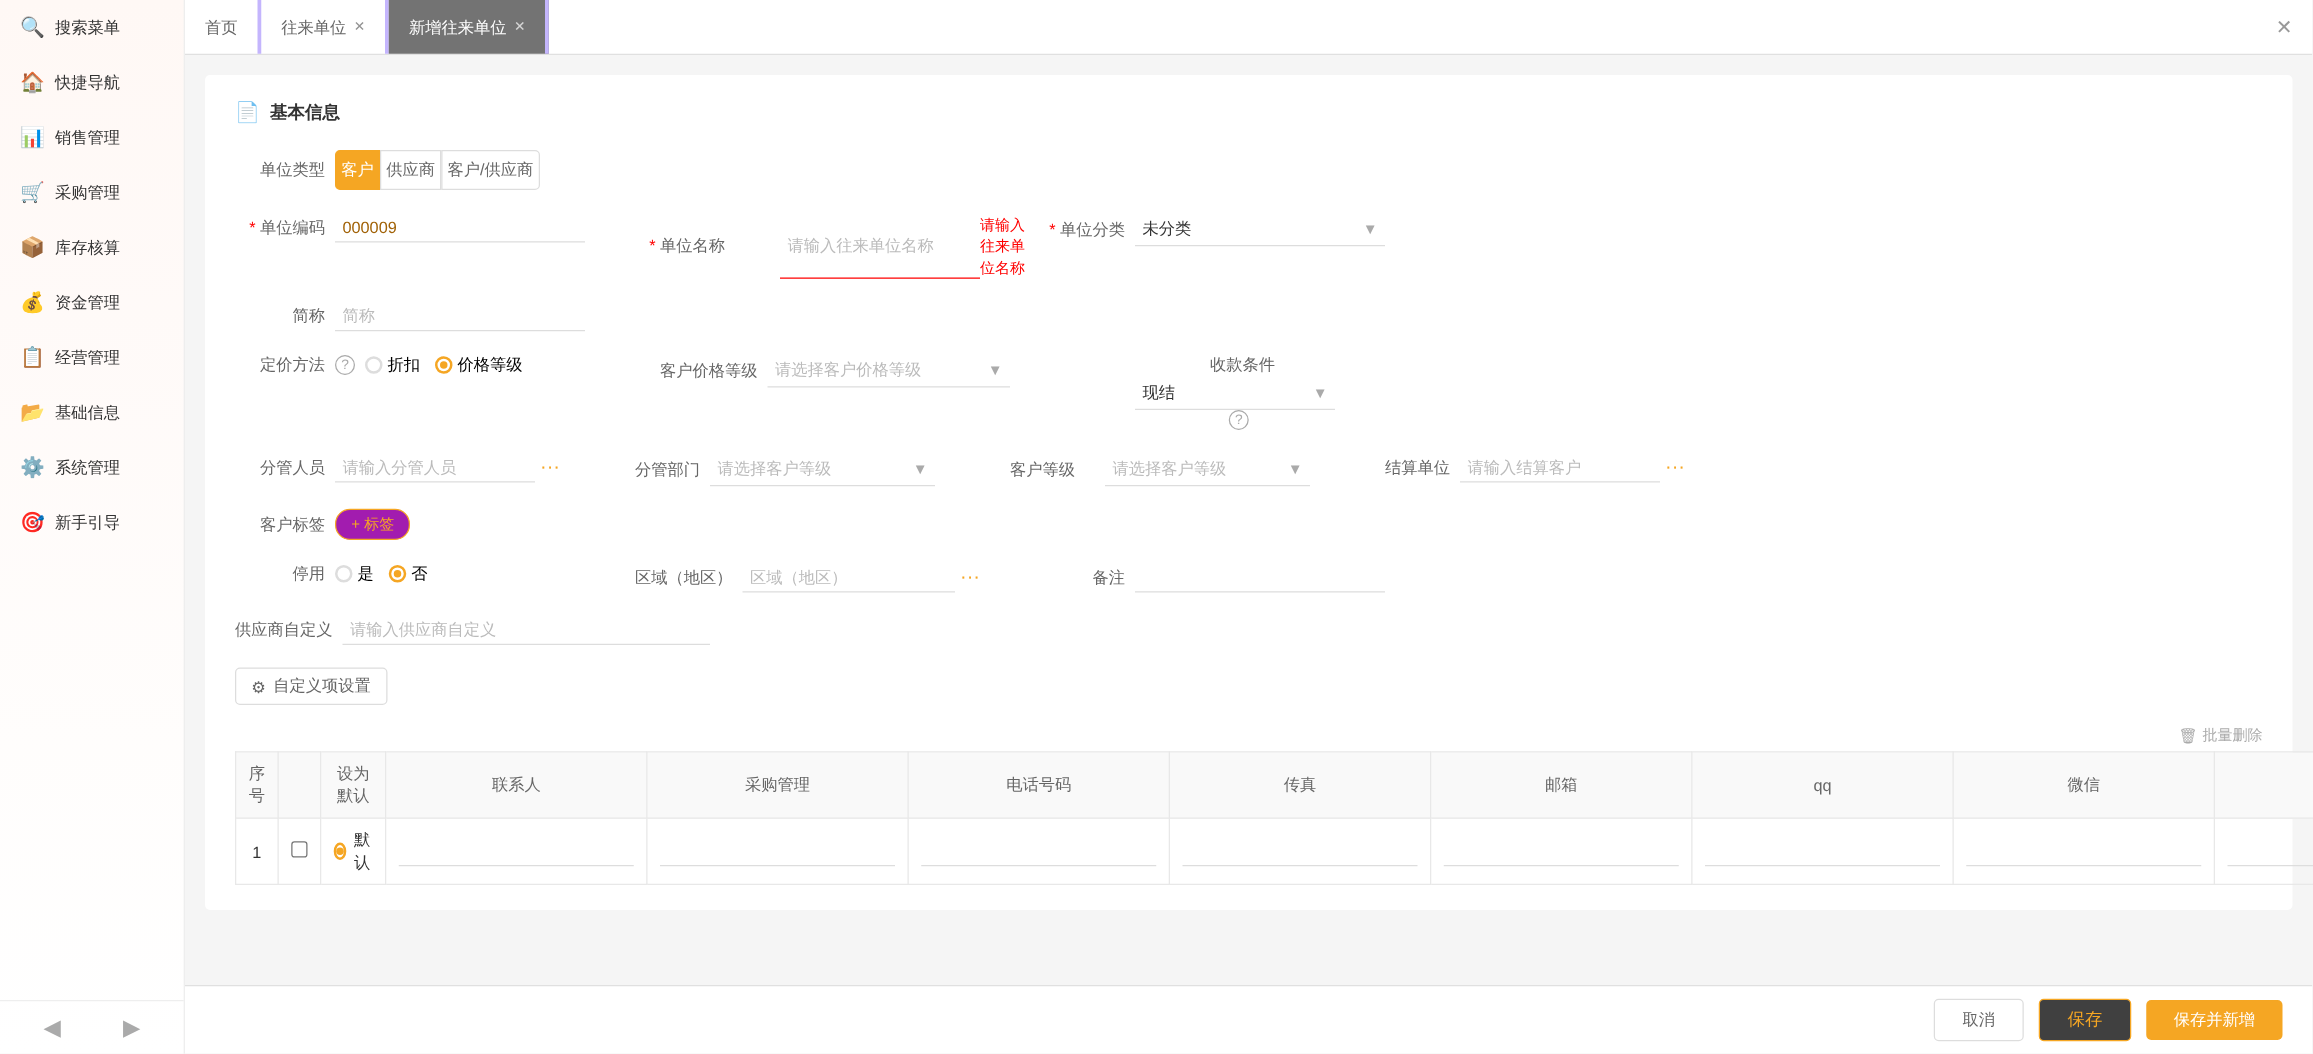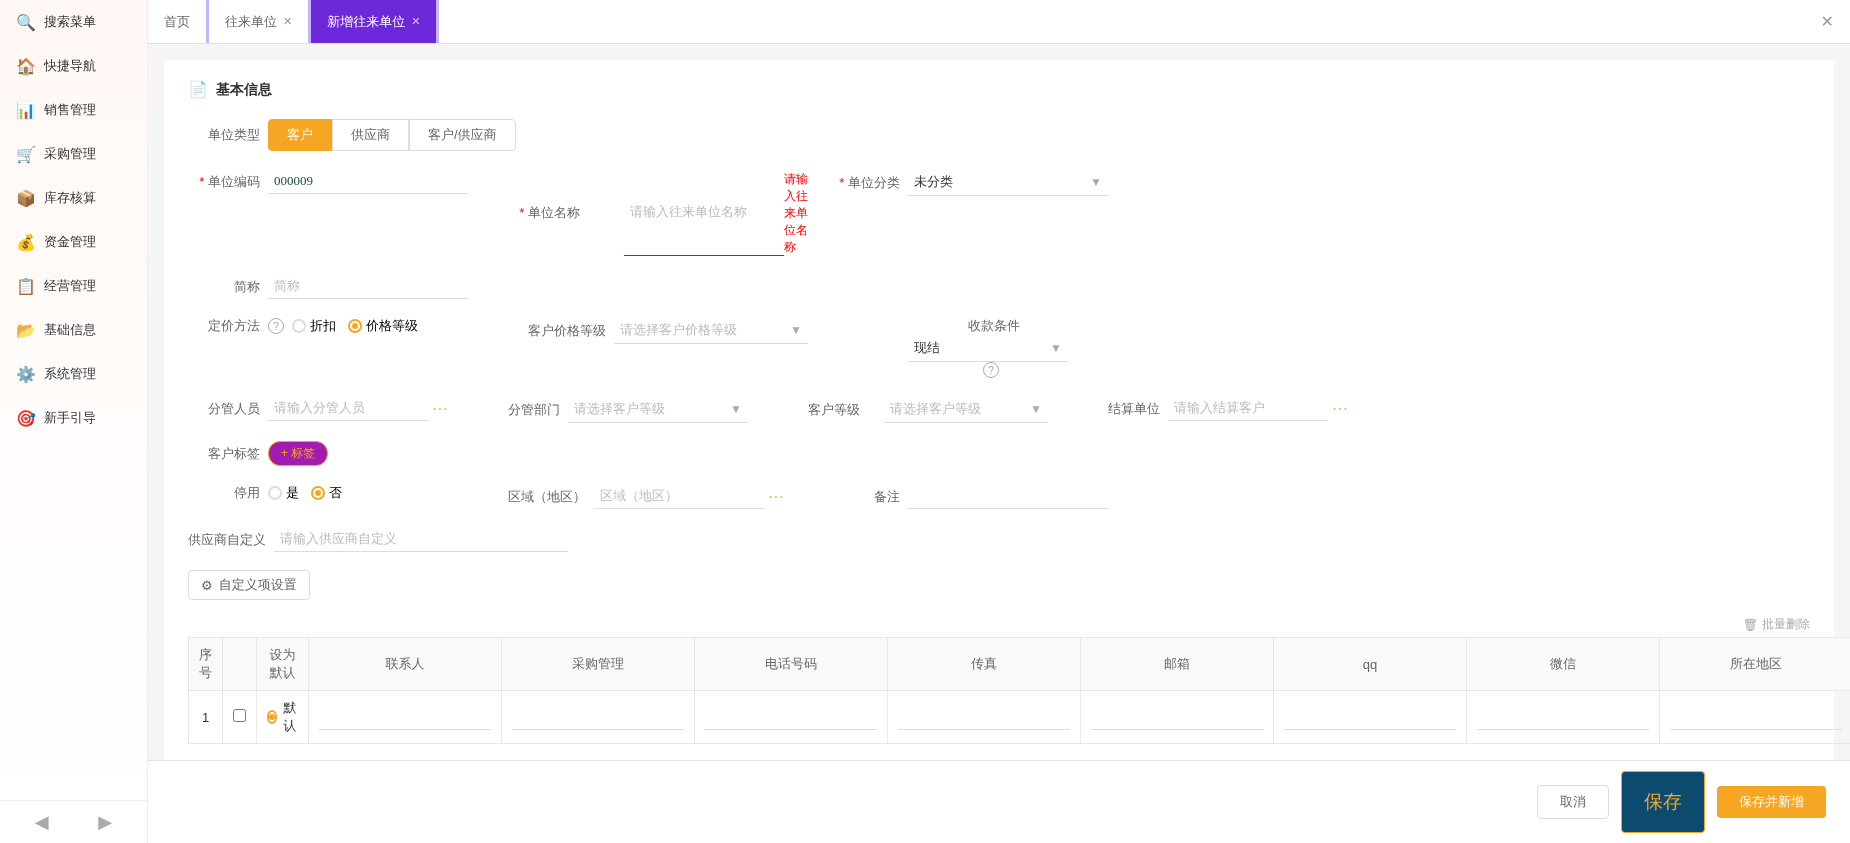--- a/index.html
+++ b/index.html
@@ -51,21 +51,21 @@
       align-items: center;
       padding: 0 16px;
       height: 100%;
       cursor: pointer;
       font-size: 13px;
       color: #666;
       border-right: 3px solid #c4b5fd;
       gap: 6px;
     }
     .tab.active {
-      background: #6d28d9;
+      background: #737373;
       color: #fff;
     }
     .tab-close {
       font-size: 11px;
       opacity: 0.7;
       cursor: pointer;
     }
     .main-close {
       margin-left: auto;
       padding: 0 16px;
@@ -124,25 +124,24 @@
     .form-label.required::before {
       content: '* ';
       color: #f00;
     }
     .form-input {
       border: none;
       border-bottom: 1px solid #ddd;
       outline: none;
       padding: 4px 6px;
       font-size: 13px;
-      color: #14532d;
+      color: #a16207;
       background: transparent;
       min-width: 160px;
       flex: 1;
-      font-family: Liberation Serif, serif;
     }
     .form-input.error-border { border-bottom-color: #f00; }
     .form-input::placeholder { color: #bbb; }
     .error-msg {
       color: #f00;
       font-size: 12px;
       margin-top: 2px;
     }
     .form-select {
       display: flex;
@@ -158,21 +157,21 @@
     }
     .form-select .placeholder { color: #bbb; }
     .chevron { color: #aaa; font-size: 12px; }
 
     
     .type-btn-group {
       display: flex;
       gap: 0;
     }
     .type-btn {
-      padding: 6px 18px;
+      padding: 6px 4px;
       border: 1px solid #ddd;
       cursor: pointer;
       font-size: 13px;
       background: #fff;
       color: #666;
     }
     .type-btn.active {
       background: #f5a623;
       border-color: #f5a623;
       color: #fff;
@@ -278,28 +277,28 @@
     .btn-cancel {
       padding: 7px 22px;
       border: 1px solid #ddd;
       border-radius: 4px;
       background: #fff;
       color: #666;
       cursor: pointer;
       font-size: 13px;
     }
     .btn-save {
-      padding: 17px 22px;
+      padding: 7px 22px;
       border: none;
       border-radius: 4px;
-      background: #0c4a6e;
+      background: #404040;
       border: 1px solid #f5a623;
       color: #f5a623;
       cursor: pointer;
-      font-size: 19px;
+      font-size: 14px;
     }
     .btn-save-new {
       padding: 7px 22px;
       border: none;
       border-radius: 4px;
       background: #f5a623;
       color: #fff;
       cursor: pointer;
       font-size: 13px;
     }

